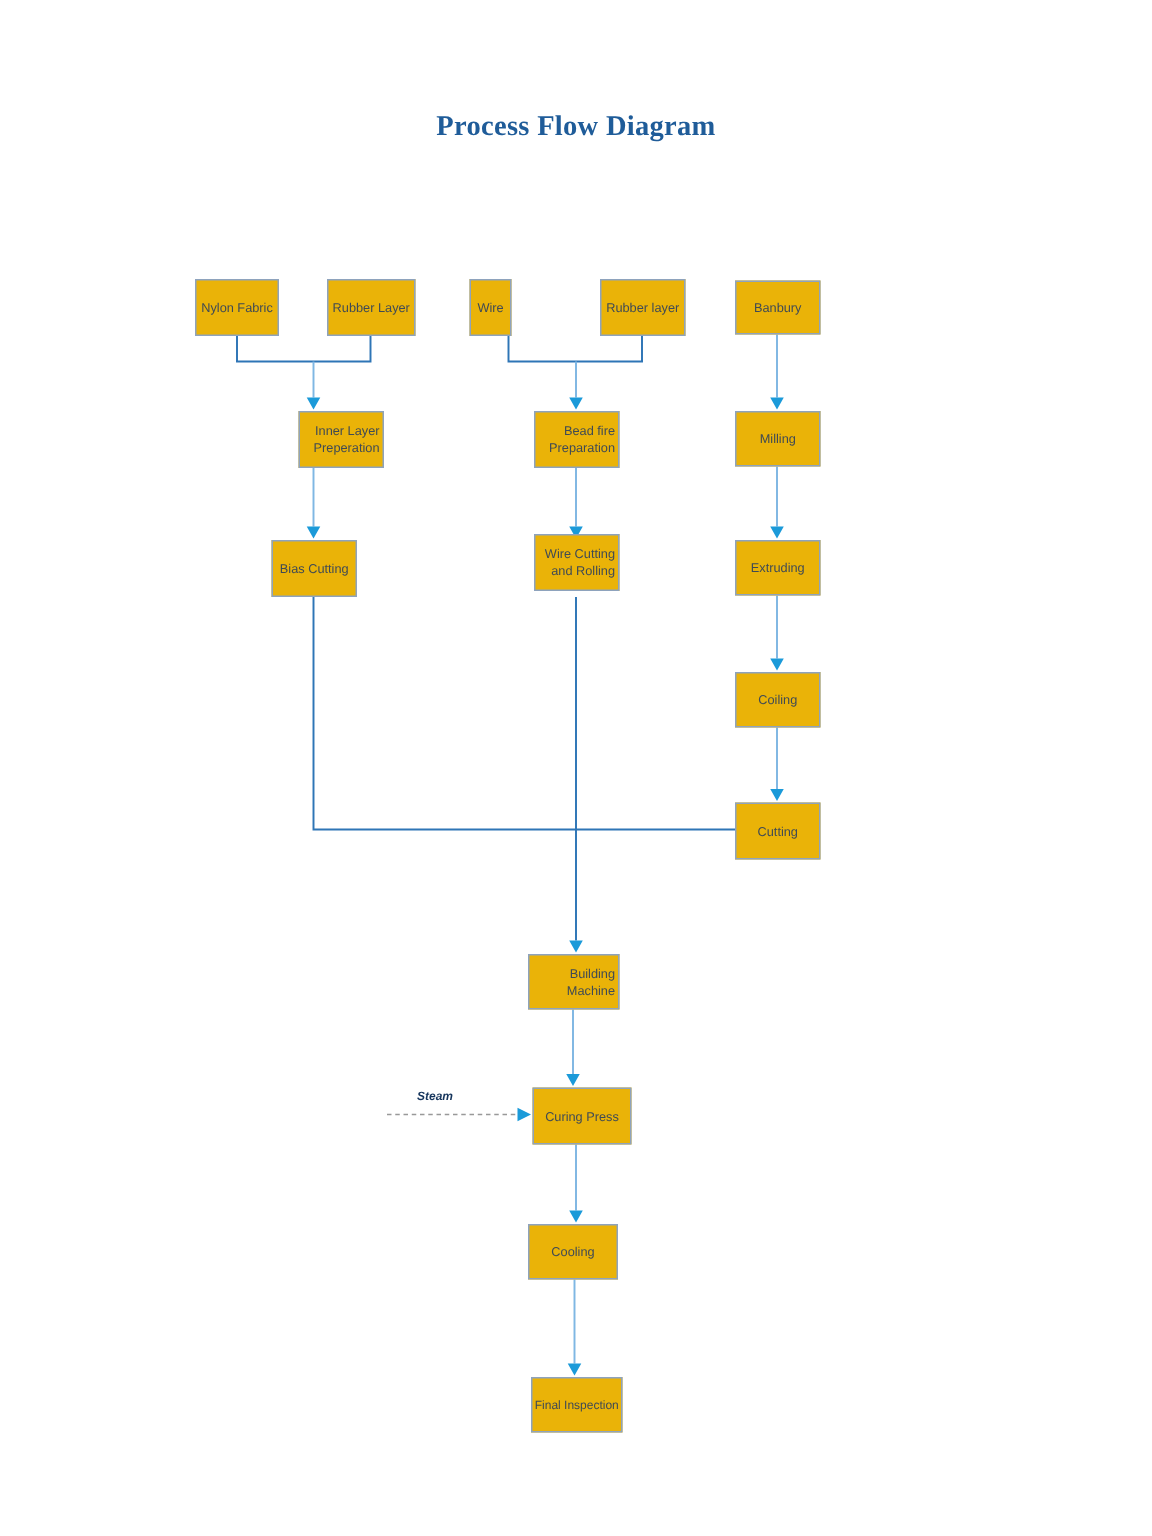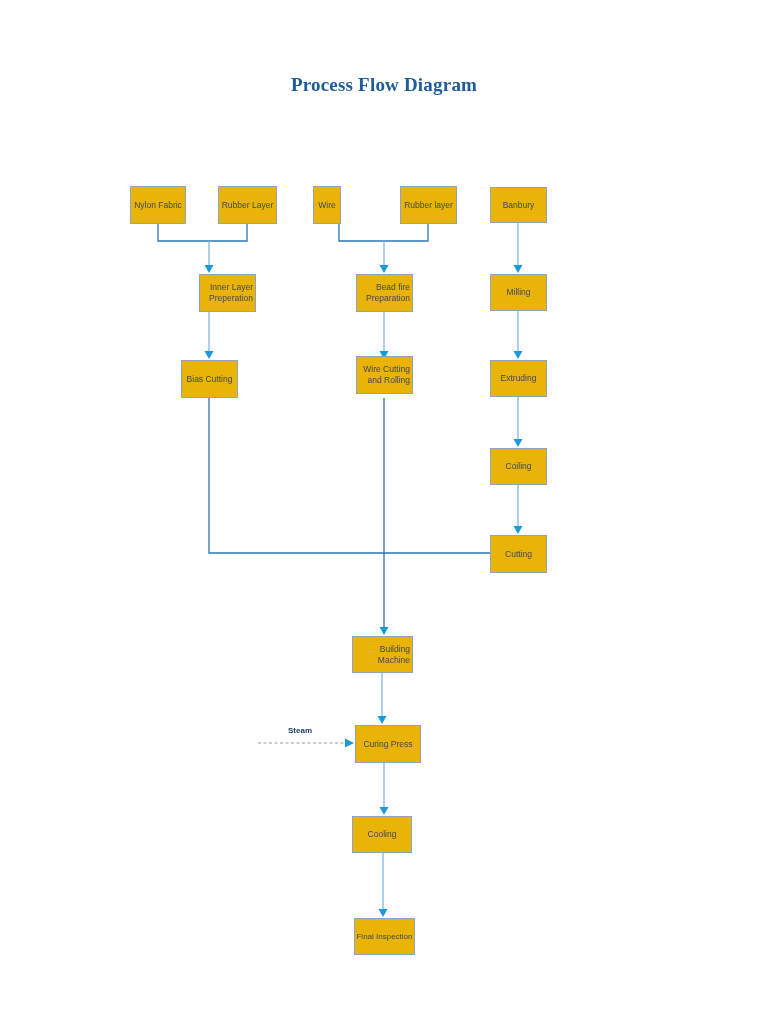--- a/index.html
+++ b/index.html
@@ -17,22 +17,22 @@
   .ln-light{stroke:#7FB7E3;stroke-width:1.3;fill:none;}
   .arr{fill:#1B9AD9;stroke:none;}
   .dash{stroke:#999999;stroke-width:1;fill:none;stroke-dasharray:3 2.5;}
   .node{
     position:absolute;box-sizing:border-box;background:#eab308;
     border:1px solid #8EA3BD;display:flex;align-items:center;justify-content:center;
     text-align:right;font-size:8.5px;line-height:1.25;color:#3F4A55;padding:2px;
   }
   .node.tight{padding:0;font-size:8px;white-space:nowrap;}
   .steam{
-    position:absolute;left:268px;top:726px;width:44px;text-align:right;
-    font-size:8px;font-weight:bold;color:#17365D;
+    position:absolute;left:268px;top:726px;width:44px;text-align:center;
+    font-size:8px;font-weight:bold;color:#17365D;font-style:italic;
   }
 </style>
 </head>
 <body>
 
 <div class="page">
 
   <div class="title">Process Flow Diagram</div>
 
   <svg class="connectors" viewBox="0 0 768 1024">

